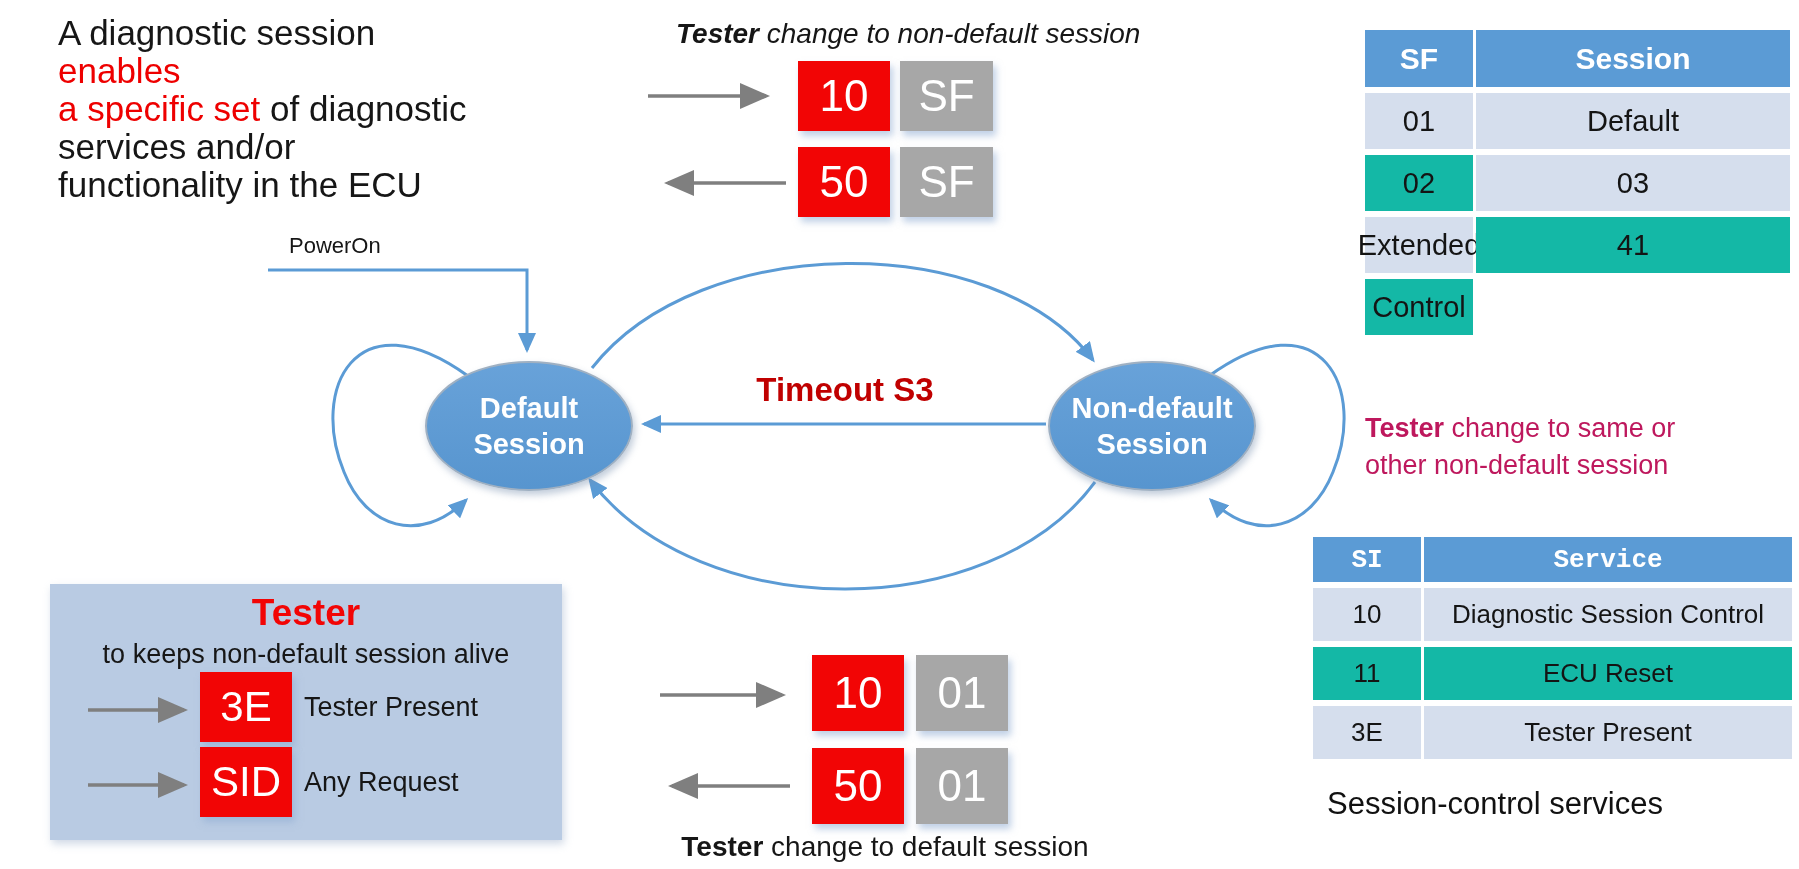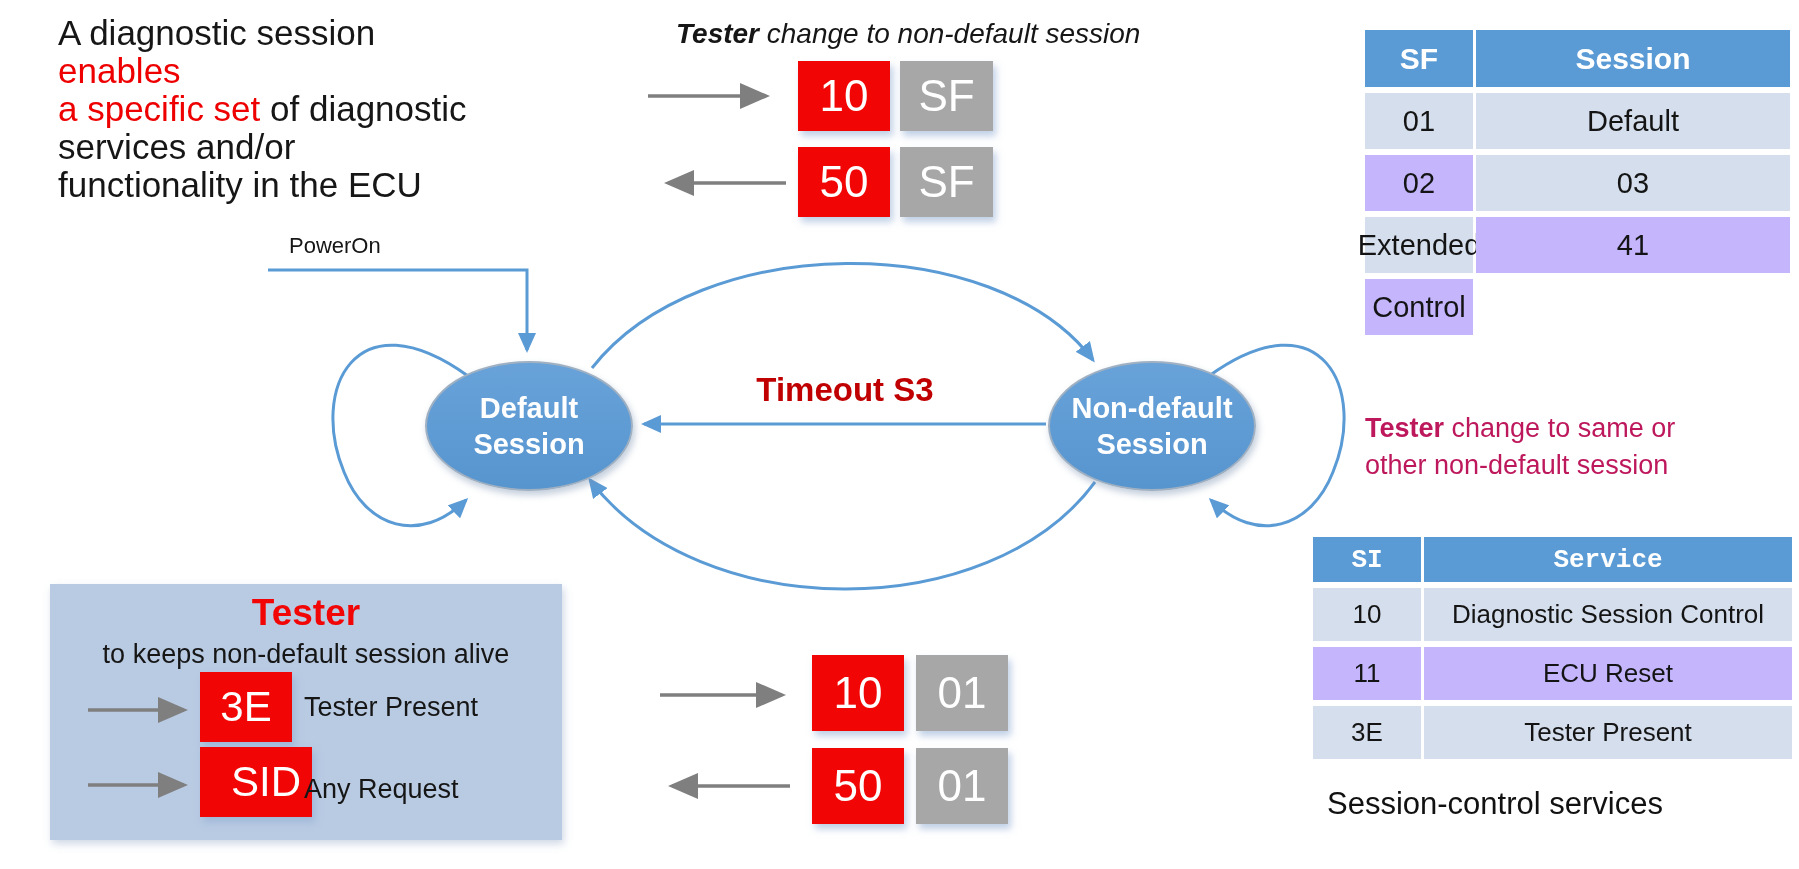--- a/index.html
+++ b/index.html
@@ -35,21 +35,21 @@
                 font-size:37px;font-weight:bold;color:#f20505;}
   #tester-sub{left:0;top:55px;width:512px;text-align:center;font-size:27px;color:#161616;}
   .panel-code{width:92px;height:70px;font-size:42px;}
   .panel-lbl{font-size:27px;color:#161616;white-space:nowrap;}
   
   .tbl{display:grid;column-gap:3px;row-gap:6px;z-index:2;}
   .th{background:#5b9bd5;color:#fff;font-weight:bold;display:flex;align-items:center;
       justify-content:center;}
   .cell{display:flex;align-items:center;justify-content:center;color:#141414;}
   .dark{background:#d5deed;}
-  .light{background:#c4b5fd;}
+  .light{background:#14b8a6;}
   #session-table{left:1365px;top:30px;grid-template-columns:108px 314px;}
   #session-table .th{height:57px;font-size:30px;}
   #session-table .cell{height:56px;font-size:29px;}
   #service-table{left:1313px;top:537px;grid-template-columns:108px 368px;}
   #service-table .th{height:45px;font-size:26px;font-family:Liberation Mono, monospace;}
   #service-table .cell{height:53px;font-size:26px;}
   #table-caption{left:1327px;top:786px;font-size:31px;color:#111;}
   
   #arrows{position:absolute;left:0;top:0;z-index:2;pointer-events:none;}
 </style>
@@ -88,28 +88,31 @@
 
   <div class="abs" id="right-note">
     <span class="b">Tester</span><span> change to same or</span><br>
     <span>other non-default session</span>
   </div>
 
   <div class="abs code redbox" style="left:812px;top:655px;width:92px;height:76px;">10</div>
   <div class="abs code graybox" style="left:916px;top:655px;width:92px;height:76px;">01</div>
   <div class="abs code redbox" style="left:812px;top:748px;width:92px;height:76px;">50</div>
   <div class="abs code graybox" style="left:916px;top:748px;width:92px;height:76px;">01</div>
+  <div class="abs lbl" style="left:660px;top:831px;width:450px;text-align:center;">
+    <span class="b">Tester</span><span> change to default session</span>
+  </div>
 
   <div class="abs" id="tester-panel">
     <div class="abs" id="tester-title">Tester</div>
     <div class="abs" id="tester-sub">to keeps non-default session alive</div>
     <div class="abs code redbox panel-code" style="left:150px;top:88px;">3E</div>
     <div class="abs panel-lbl" style="left:254px;top:108px;">Tester Present</div>
-    <div class="abs code redbox panel-code" style="left:150px;top:163px;padding-left:20px;">SID</div>
-    <div class="abs panel-lbl" style="left:254px;top:190px;text-align:center;">Any Request</div>
+    <div class="abs code redbox panel-code" style="left:150px;top:163px;">SID</div>
+    <div class="abs panel-lbl" style="left:254px;top:183px;text-align:center;">Any Request</div>
   </div>
 
   <div class="abs tbl" id="session-table">
     <div class="th">SF</div>
     <div class="th">Session</div>
     <div class="cell dark">01</div>
     <div class="cell dark">Default</div>
     <div class="cell light">02</div>
     <div class="cell dark">03</div>
     <div class="cell dark">Extended</div>

